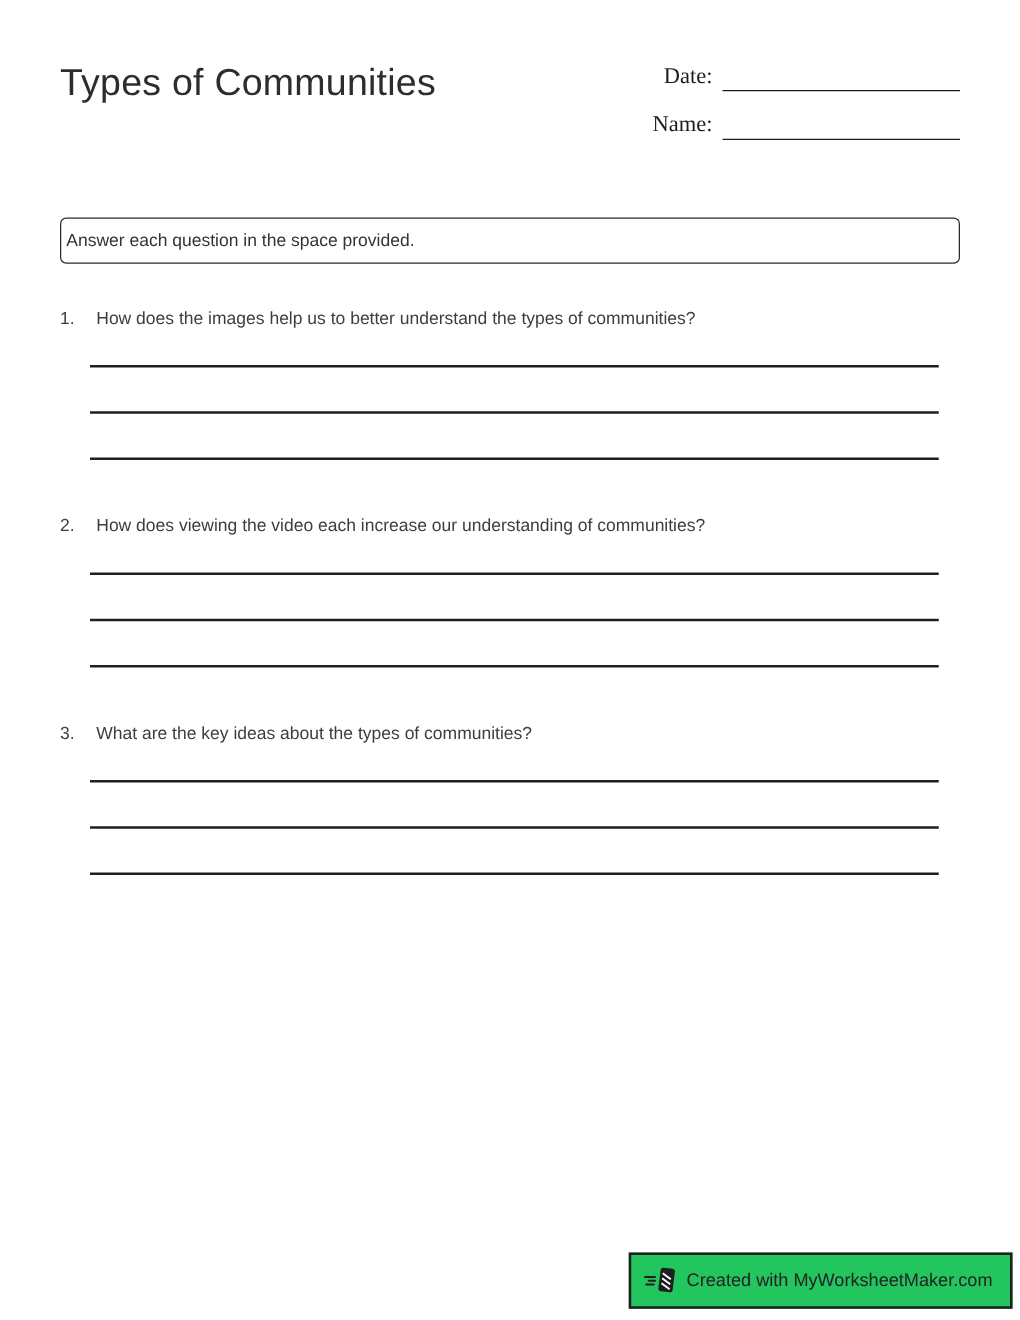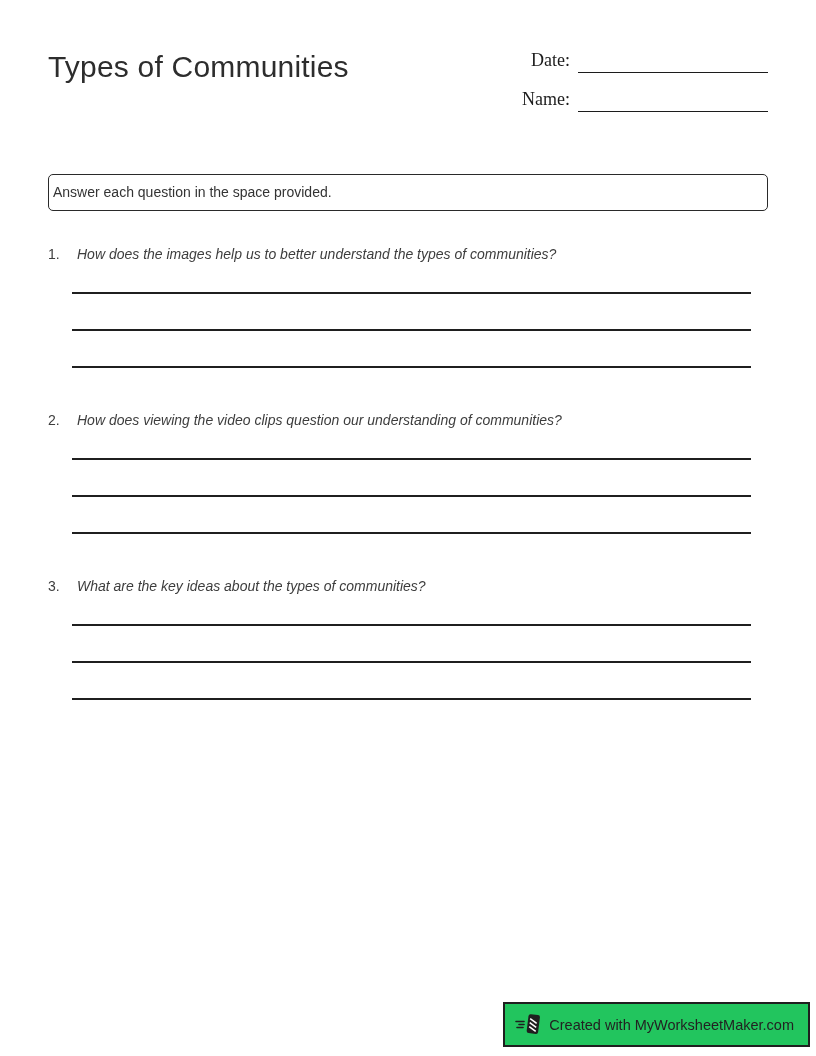--- a/index.html
+++ b/index.html
@@ -77,21 +77,21 @@
   .q-row {
     display: flex;
     font-size: 14px;
     line-height: 20px;
     color: #3d3d3d;
   }
   .q-number {
     width: 29px;
     flex: 0 0 29px;
   }
-  .q-text { flex: 1; font-style: italic; }
+  .q-text { flex: 1; }
   .answer-lines {
     margin-left: 24px;
     margin-right: 17px;
   }
   .answer-line {
     height: 37px;
     border-bottom: 2px solid #1f1f1f;
   }
   .answer-line.first { height: 30px; }
 
@@ -152,21 +152,21 @@
       <div class="answer-lines">
         <div class="answer-line first"></div>
         <div class="answer-line"></div>
         <div class="answer-line"></div>
       </div>
     </div>
 
     <div class="question">
       <div class="q-row">
         <span class="q-number">2.</span>
-        <span class="q-text">How does viewing the video clips question our understanding of communities?</span>
+        <span class="q-text">How does viewing the video each increase our understanding of communities?</span>
       </div>
       <div class="answer-lines">
         <div class="answer-line first"></div>
         <div class="answer-line"></div>
         <div class="answer-line"></div>
       </div>
     </div>
 
     <div class="question">
       <div class="q-row">

